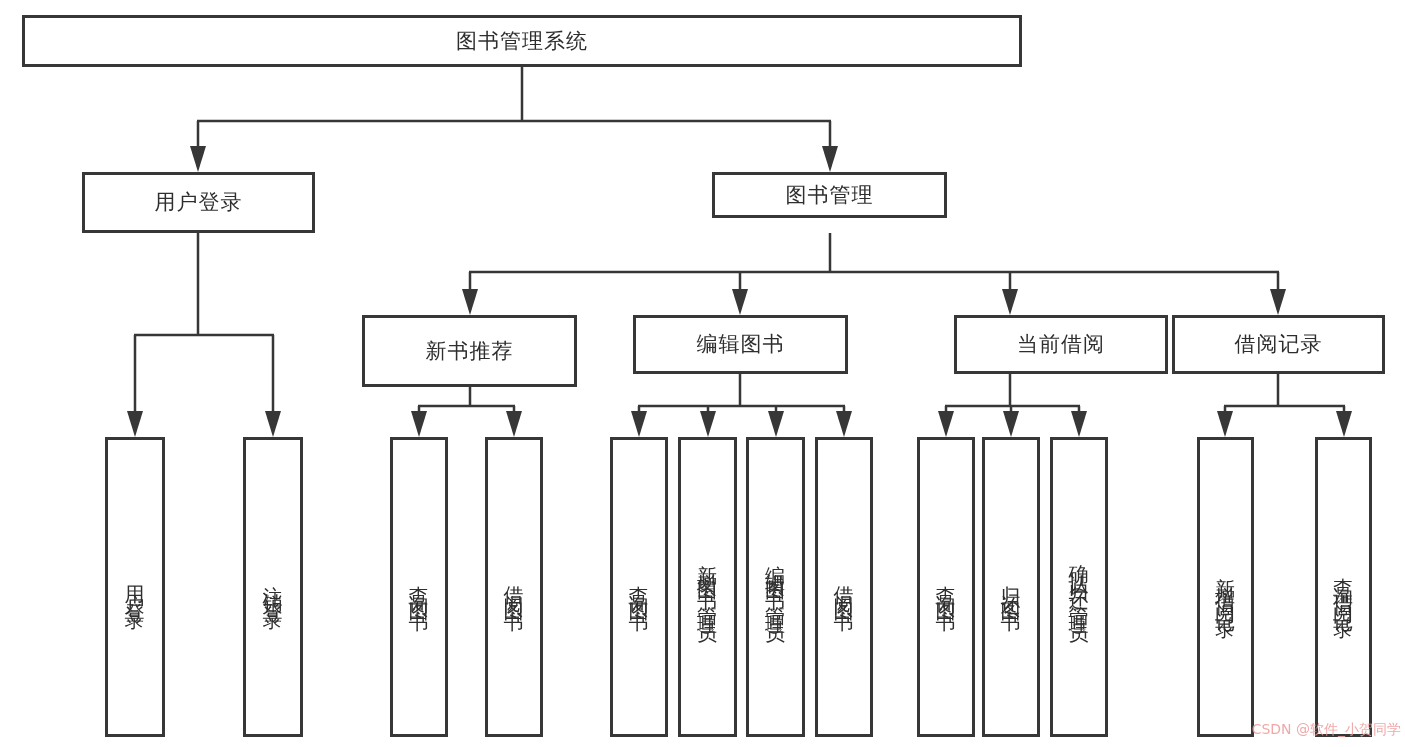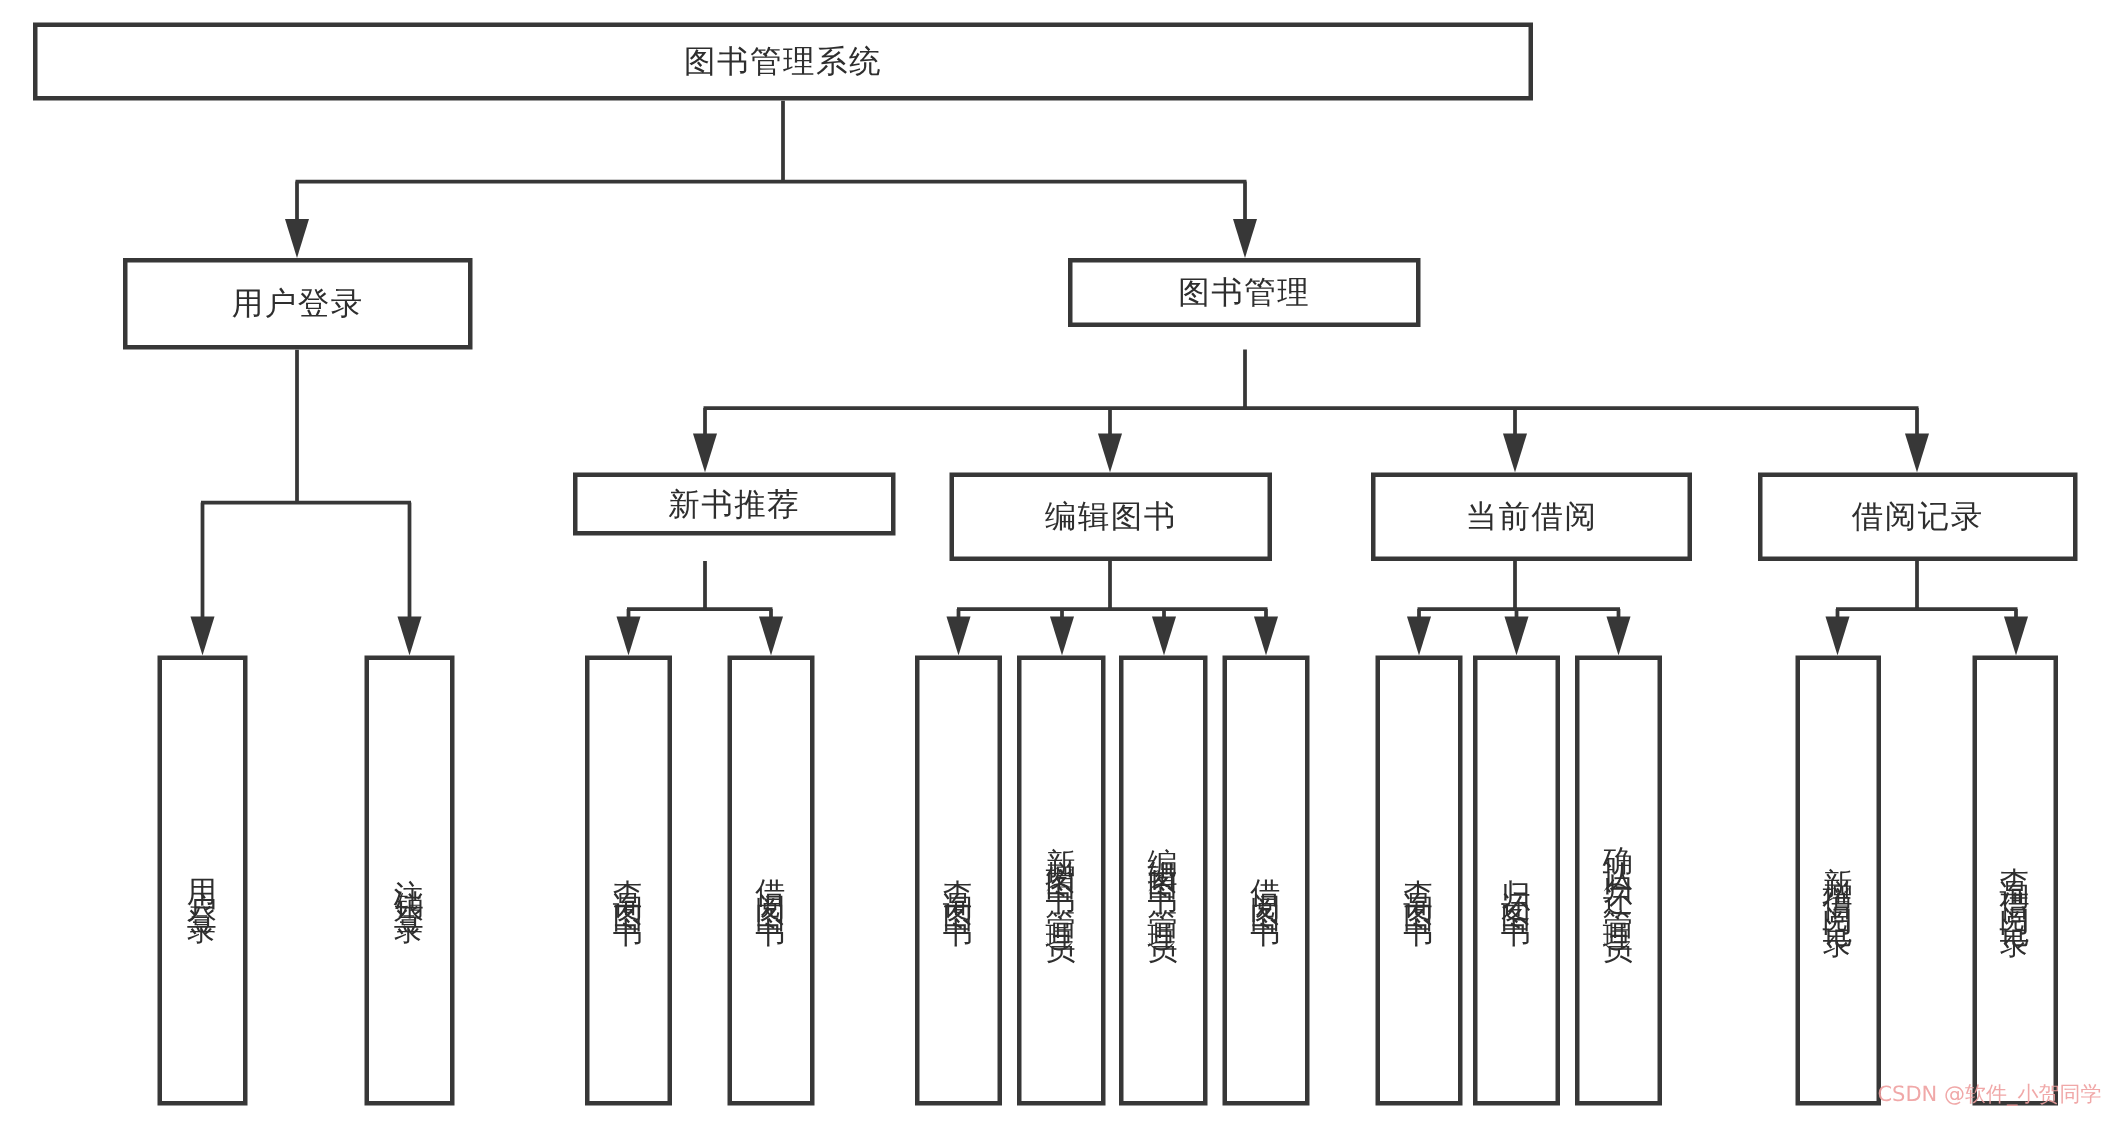--- a/index.html
+++ b/index.html
@@ -93,23 +93,23 @@
       <path d="M1217 411 h16 l-8 26 z"></path>
       <path d="M1336 411 h16 l-8 26 z"></path>
     </g>
   </svg>
 
   <div class="box" style="left:22px; top:15px; width:1000px; height:52px;">图书管理系统</div>
 
   <div class="box" style="left:82px; top:172px; width:233px; height:61px;">用户登录</div>
   <div class="box" style="left:712px; top:172px; width:235px; height:46px;">图书管理</div>
 
-  <div class="box" style="left:362px; top:315px; width:215px; height:42px;margin-left:20px;">新书推荐</div>
+  <div class="box" style="left:362px; top:315px; width:215px; height:72px;">新书推荐</div>
   <div class="box" style="left:633px; top:315px; width:215px; height:59px;">编辑图书</div>
-  <div class="box" style="left:914px; top:315px; width:214px; height:59px;">当前借阅</div>
+  <div class="box" style="left:954px; top:315px; width:214px; height:59px;">当前借阅</div>
   <div class="box" style="left:1172px; top:315px; width:213px; height:59px;">借阅记录</div>
 
   <div class="box vbox" style="left:105px; top:437px; width:60px; height:300px;">用户登录</div>
   <div class="box vbox" style="left:243px; top:437px; width:60px; height:300px;">注销登录</div>
 
   <div class="box vbox" style="left:390px; top:437px; width:58px; height:300px;">查询图书</div>
   <div class="box vbox" style="left:485px; top:437px; width:58px; height:300px;">借阅图书</div>
 
   <div class="box vbox" style="left:610px; top:437px; width:58px; height:300px;">查询图书</div>
   <div class="box vbox" style="left:678px; top:437px; width:59px; height:300px;">新增图书（管理员）</div>

